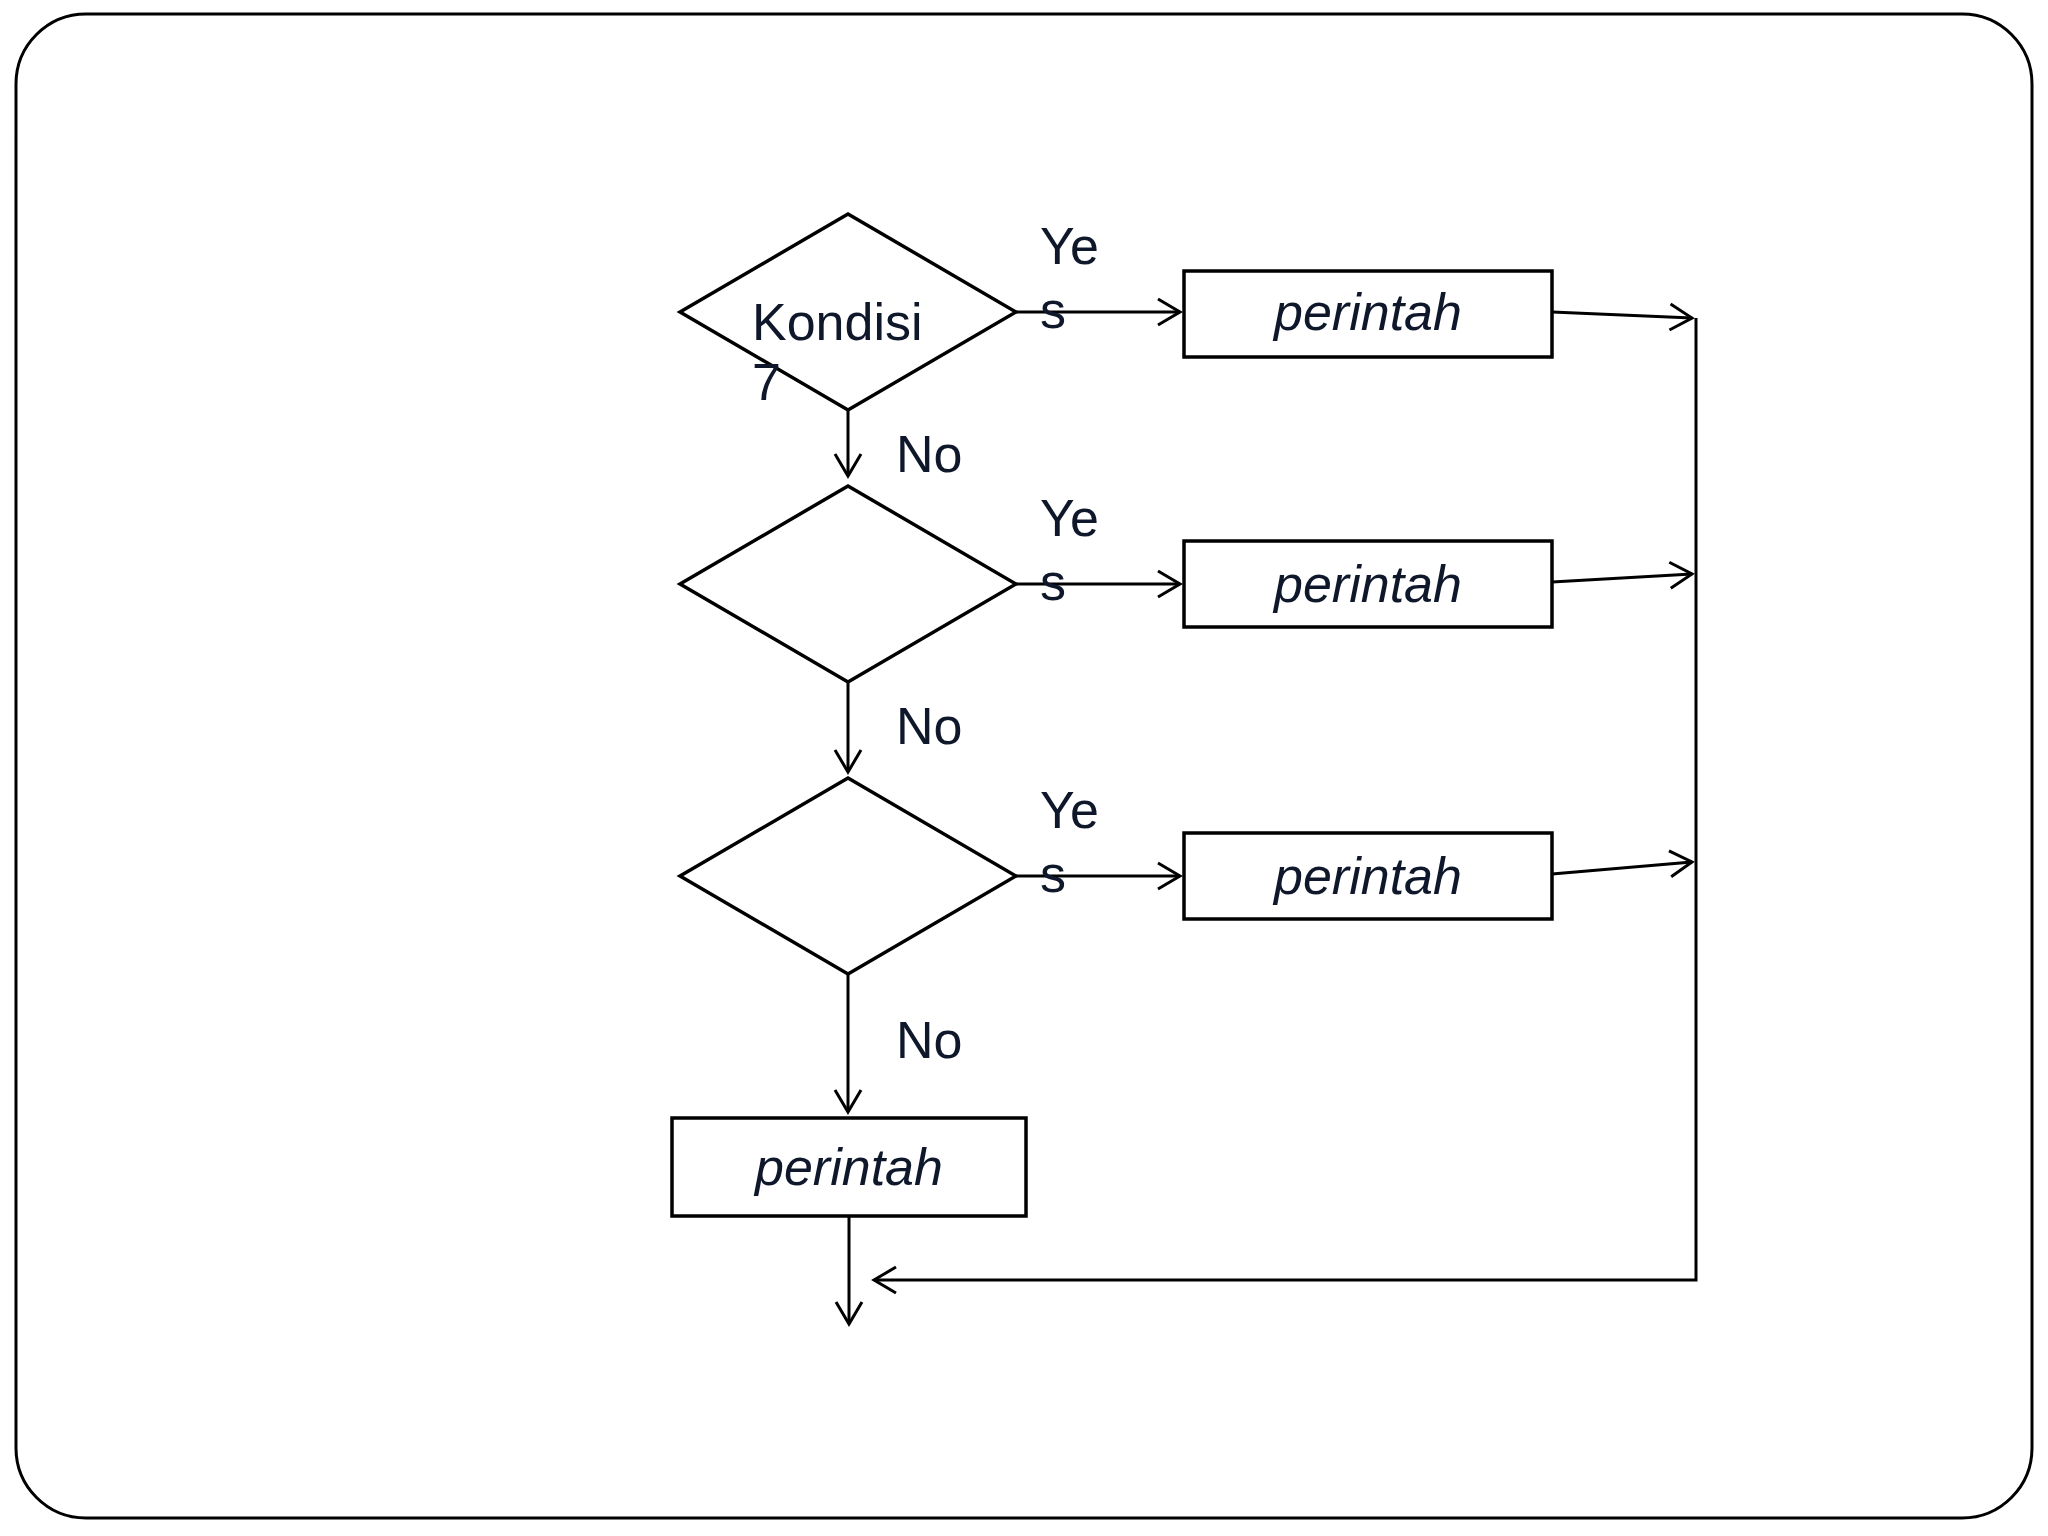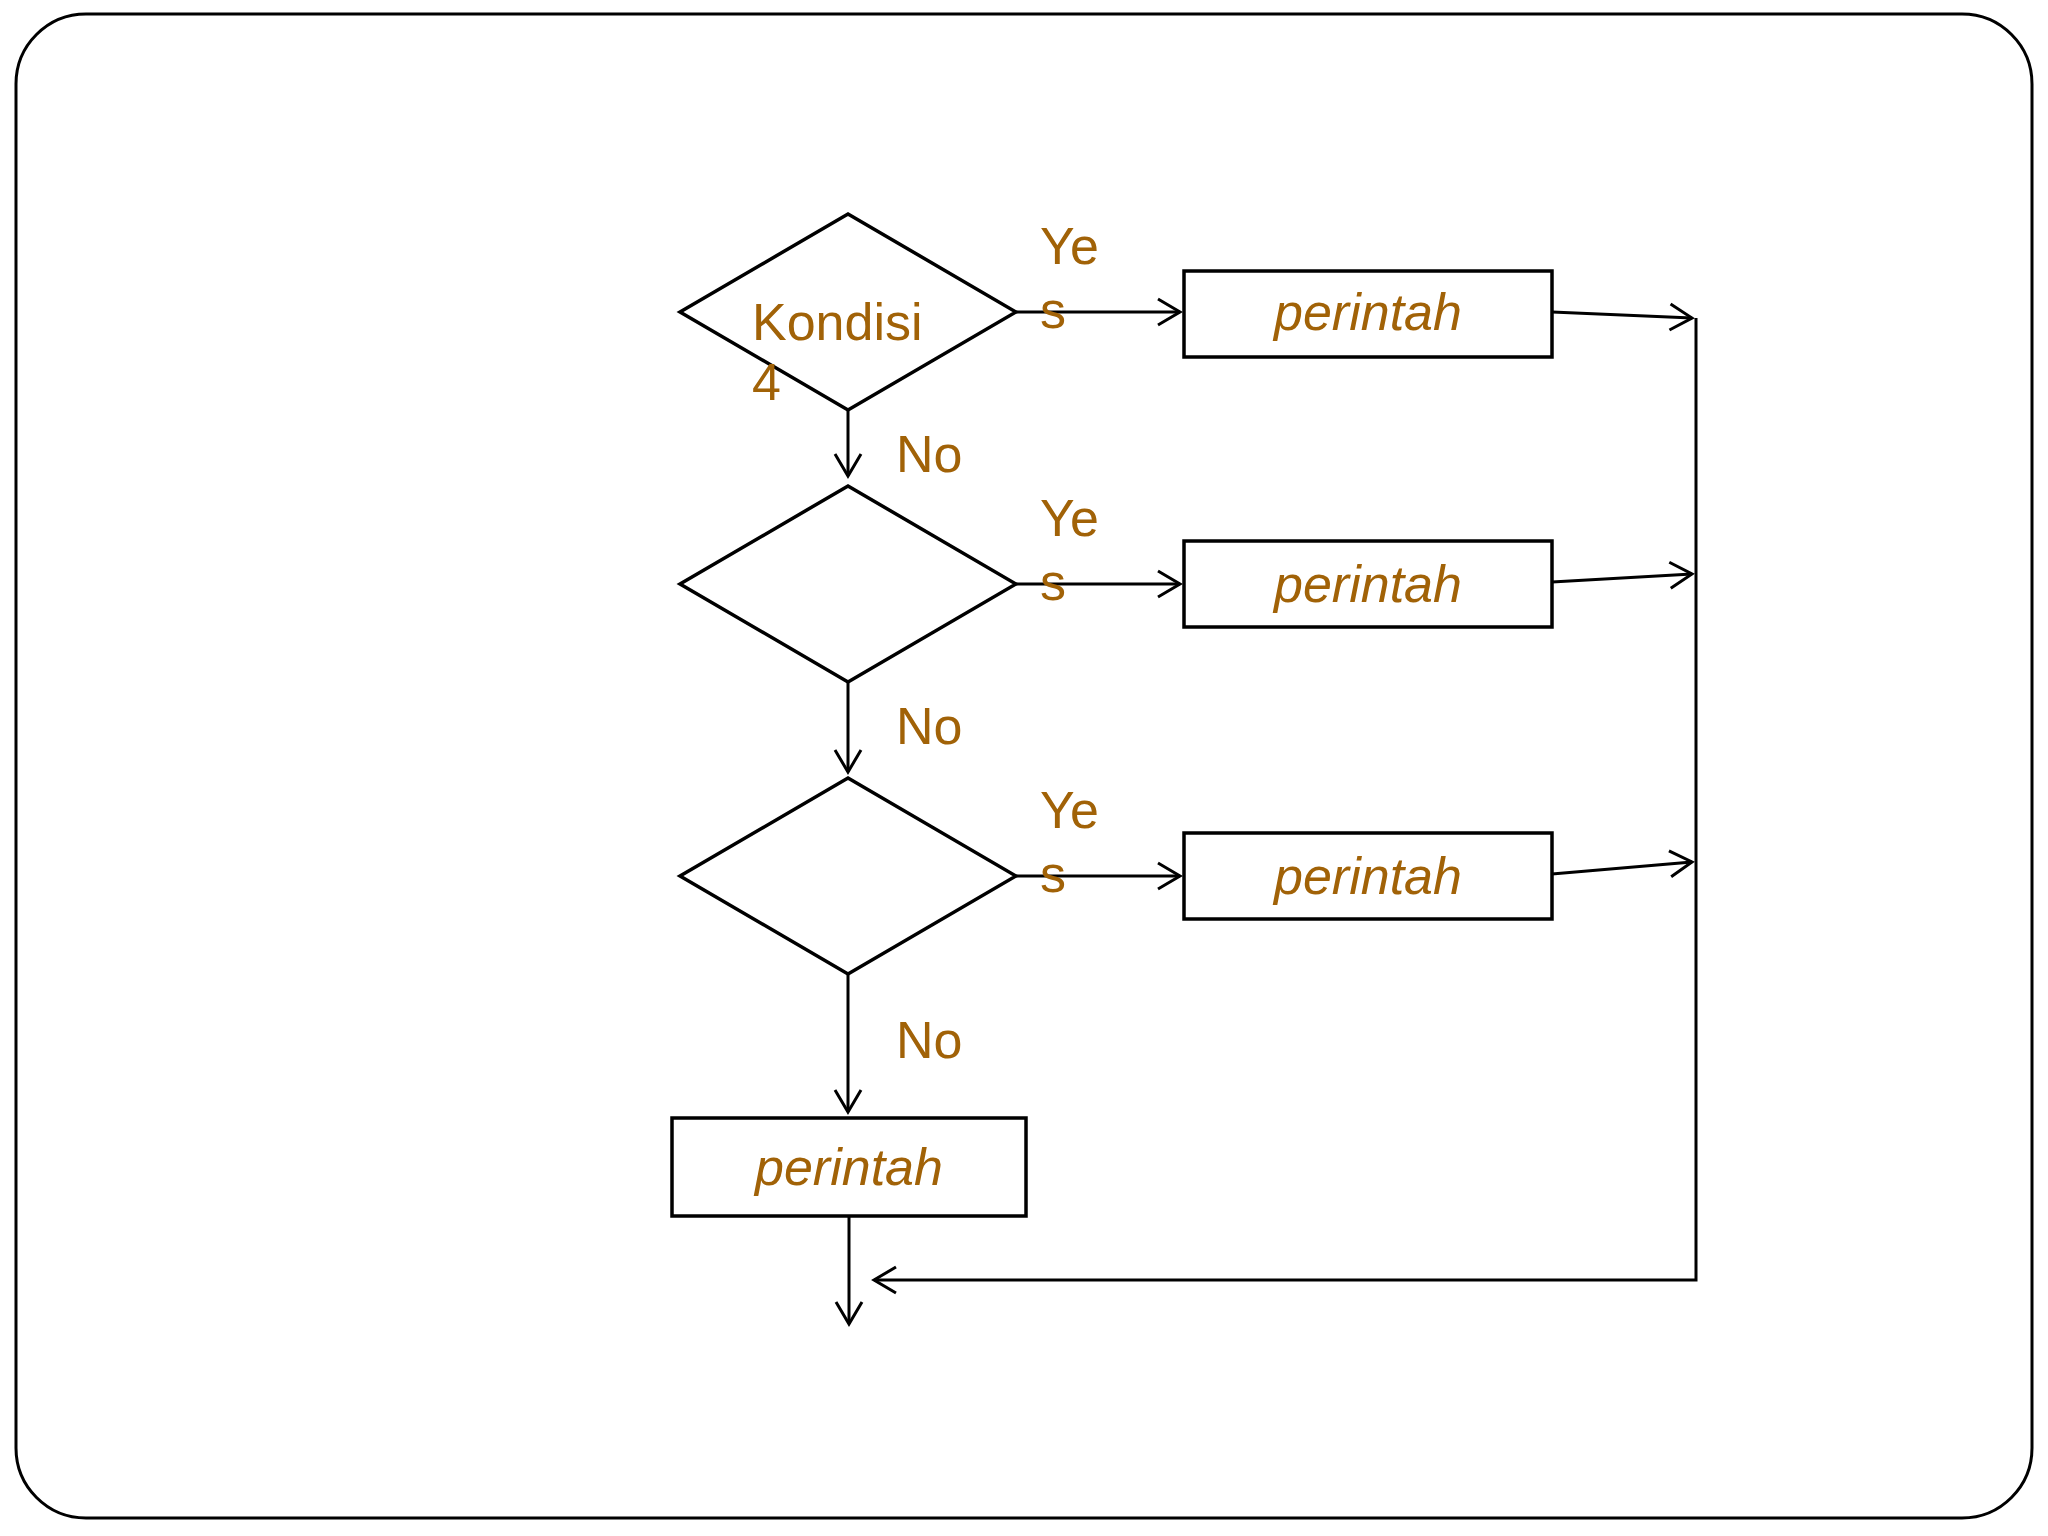--- a/index.html
+++ b/index.html
@@ -11,21 +11,21 @@
     font-family: "Liberation Sans", sans-serif;
     color: #000000;
     overflow: hidden;
   }
   .stage svg { position: absolute; left: 0; top: 0; }
   .label {
     position: absolute;
     font-size: 52px;
     line-height: 60px;
     white-space: pre-wrap;
-    color: #a16207;
+    color: #0f172a;
   }
   .kondisi { left: 752px; width: 186px; text-align: left; }
   .kondisi-1 { top: 292px; }
   .kondisi-2 { top: 564px; }
   .kondisi-3 { top: 856px; }
   .yes { left: 1040px; width: 68px; line-height: 64px; word-break: break-all; }
   .yes-1 { top: 214px; }
   .yes-2 { top: 486px; }
   .yes-3 { top: 778px; }
   .no { left: 896px; line-height: 56px; }
@@ -72,21 +72,21 @@
 
     <path d="M1552 312 L1692 318" fill="none" stroke="#000000" stroke-width="3" marker-end="url(#ah)"></path>
     <path d="M1552 582 L1692 574" fill="none" stroke="#000000" stroke-width="3" marker-end="url(#ah)"></path>
     <path d="M1552 874 L1692 862" fill="none" stroke="#000000" stroke-width="3" marker-end="url(#ah)"></path>
 
     <path d="M1696 318 L1696 1280 L874 1280" fill="none" stroke="#000000" stroke-width="3" marker-end="url(#ah)"></path>
 
     <path d="M849 1216 V1324" fill="none" stroke="#000000" stroke-width="3" marker-end="url(#ah)"></path>
   </svg>
 
-  <div class="label kondisi kondisi-1">Kondisi 4</div>
+  <div class="label kondisi kondisi-1">Kondisi 7</div>
 
   <div class="label yes yes-1">Yes</div>
   <div class="label yes yes-2">Yes</div>
   <div class="label yes yes-3">Yes</div>
 
   <div class="label no no-1">No</div>
   <div class="label no no-2">No</div>
   <div class="label no no-3">No</div>
 
   <div class="label process process-1">perintah</div>

